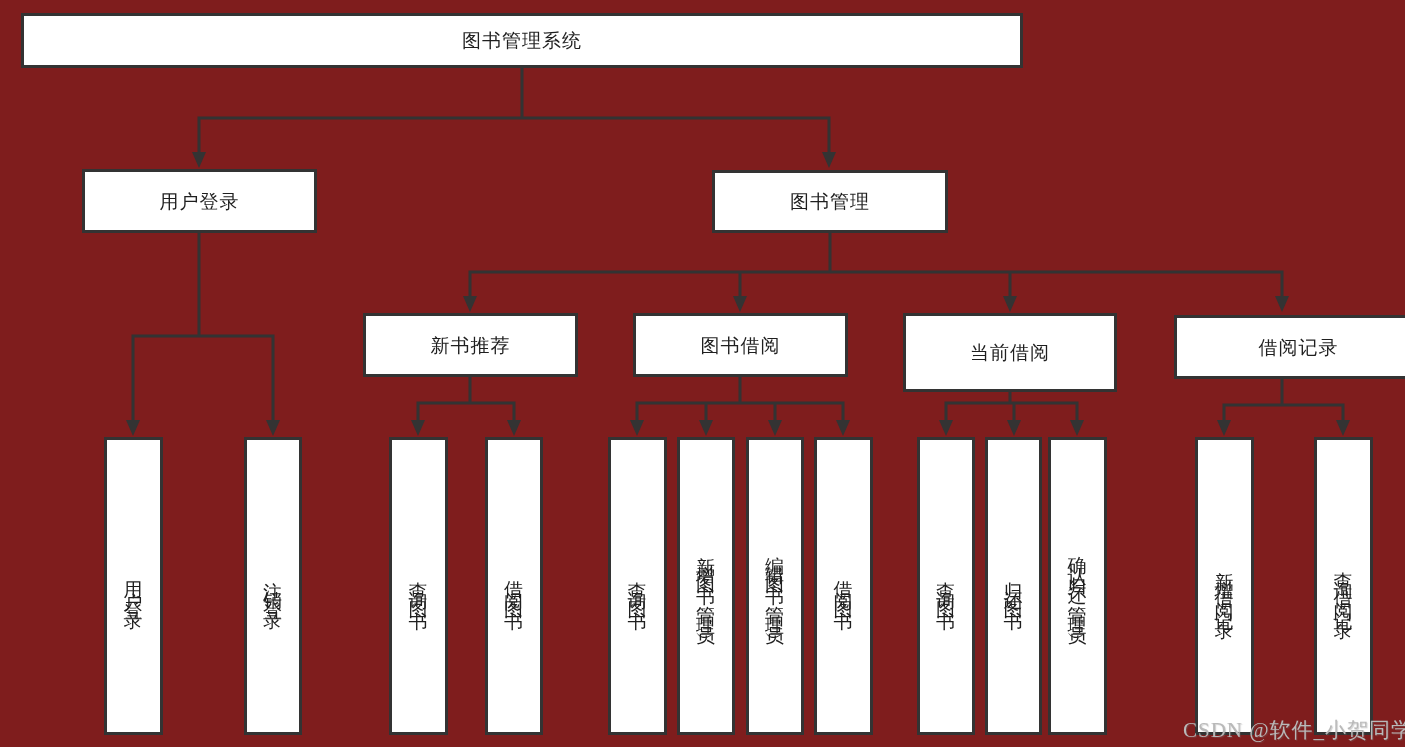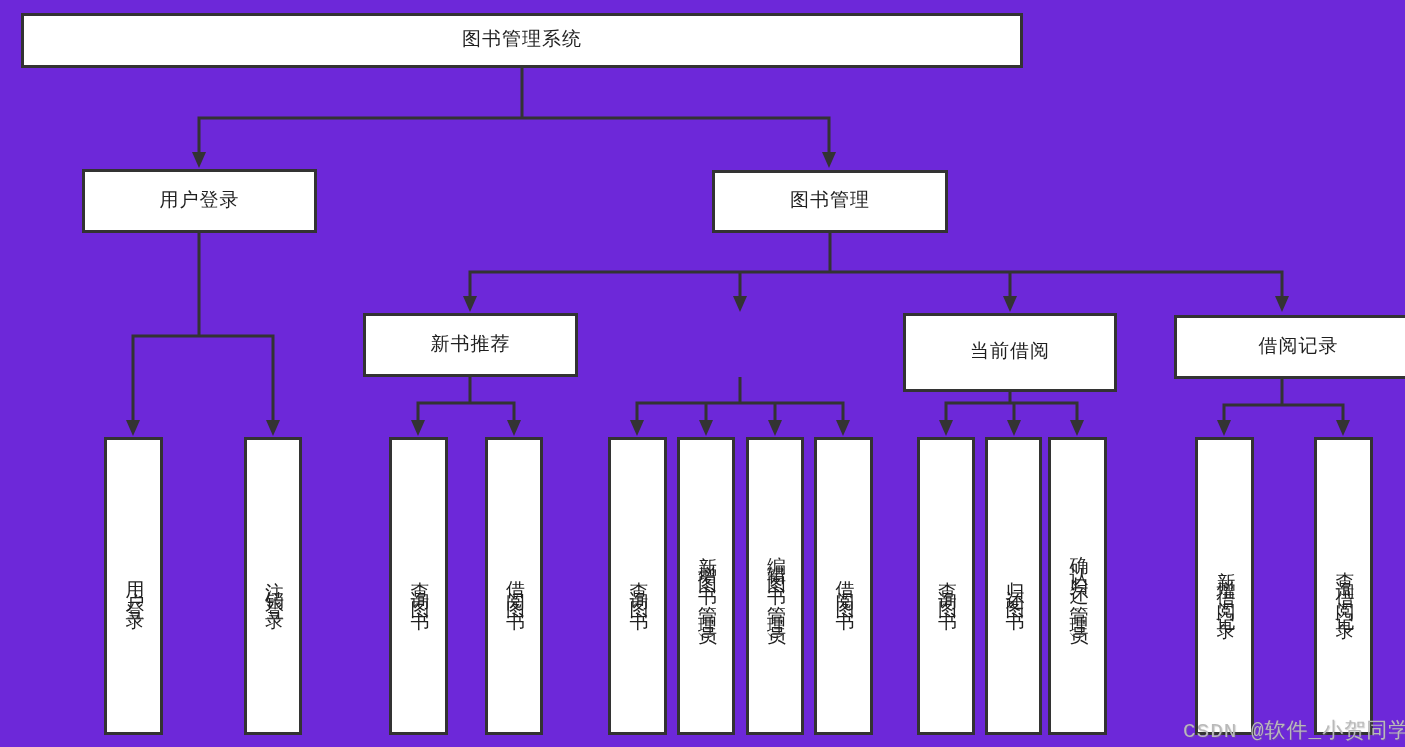--- a/index.html
+++ b/index.html
@@ -1,22 +1,22 @@
 <!DOCTYPE html>
 <html><head>
 <meta charset="utf-8">
 <style>
   html, body { margin: 0; padding: 0; background: #ffffff; }
   .stage {
     position: relative;
     width: 1405px;
     height: 747px;
-    background: #6d28d9;
+    background: #7f1d1d;
     overflow: hidden;
-    font-family: Liberation Mono, monospace;
+    font-family: Liberation Serif, serif;
   }
   .wires { position: absolute; left: 0; top: 0; pointer-events: none; }
   .node {
     position: absolute;
     box-sizing: border-box;
     background: #ffffff;
     border: 3px solid #333333;
     display: flex;
     align-items: center;
     justify-content: center;
@@ -75,20 +75,23 @@
   <div class="node" style="left:82px; top:169px; width:235px; height:64px;">
     <span>用户登录</span>
   </div>
   <div class="node" style="left:712px; top:170px; width:236px; height:63px;">
     <span>图书管理</span>
   </div>
 
   <div class="node" style="left:363px; top:313px; width:215px; height:64px;">
     <span>新书推荐</span>
   </div>
+  <div class="node" style="left:633px; top:313px; width:215px; height:64px;">
+    <span>图书借阅</span>
+  </div>
   <div class="node" style="left:903px; top:313px; width:214px; height:79px;">
     <span>当前借阅</span>
   </div>
   <div class="node" style="left:1174px; top:315px; width:249px; height:64px;">
     <span>借阅记录</span>
   </div>
 
   <div class="node leaf" style="left:104px; top:437px; width:59px; height:298px;">
     <span class="vtext">用户登录</span>
   </div>

